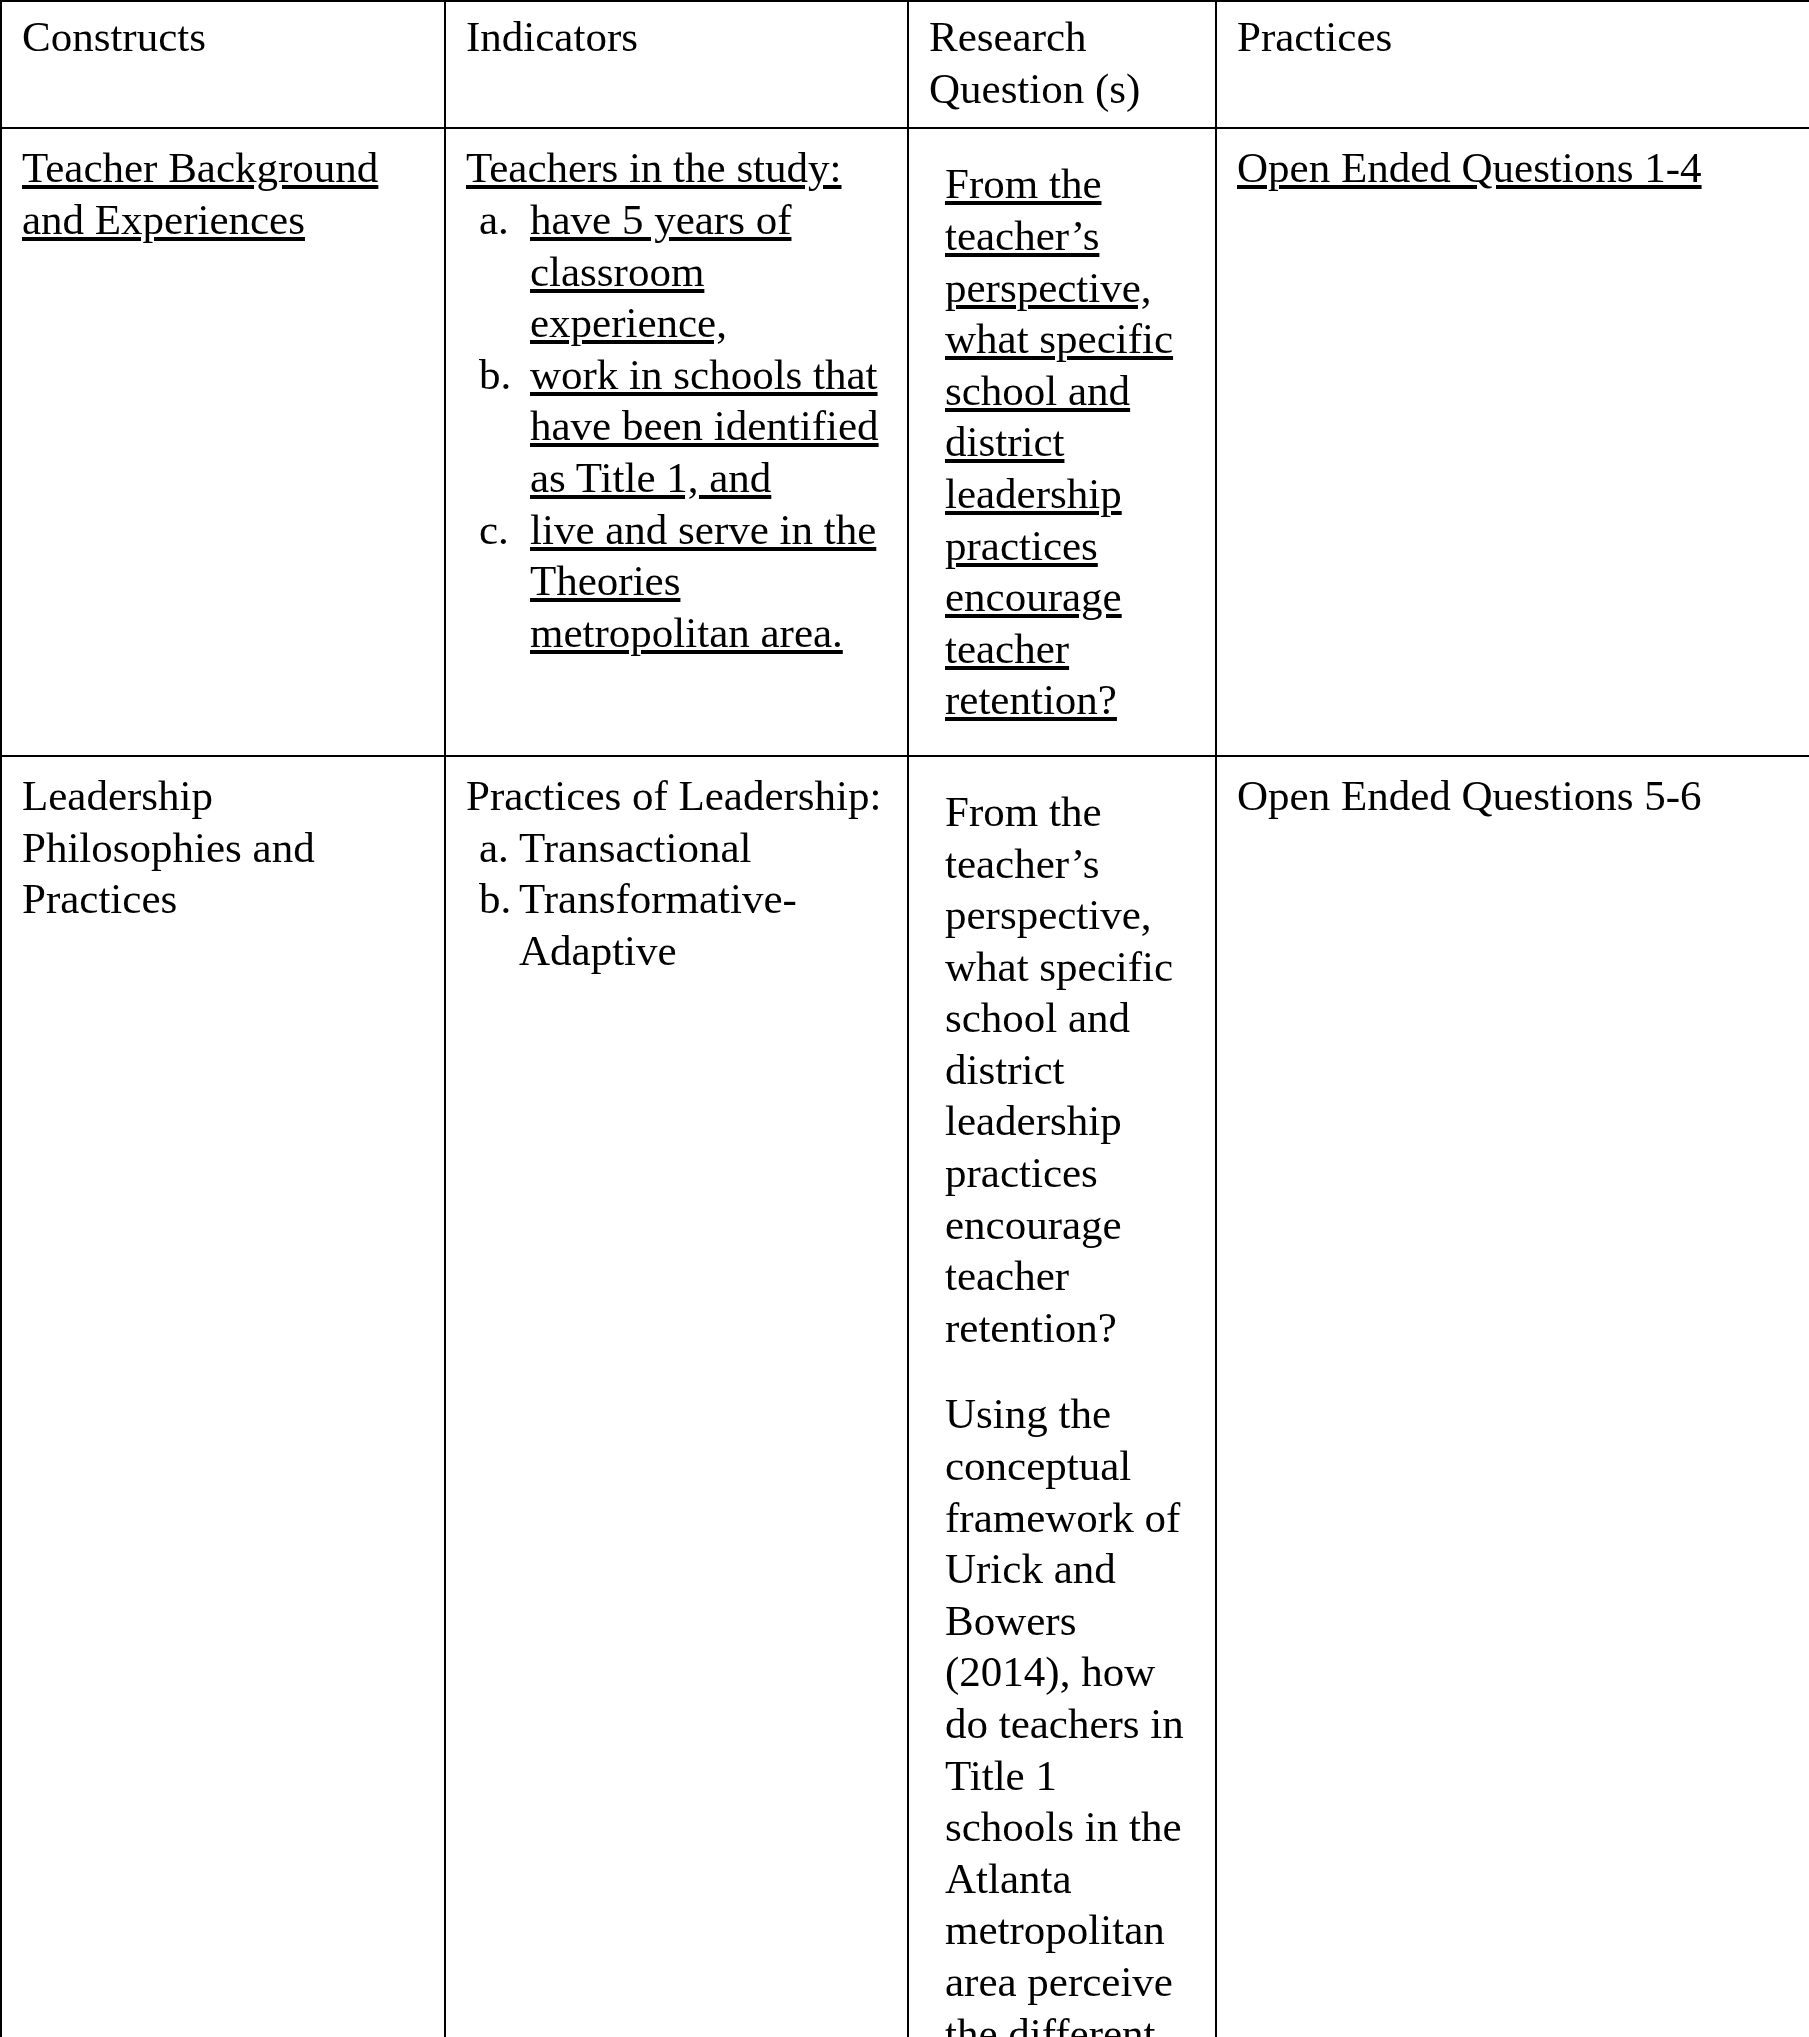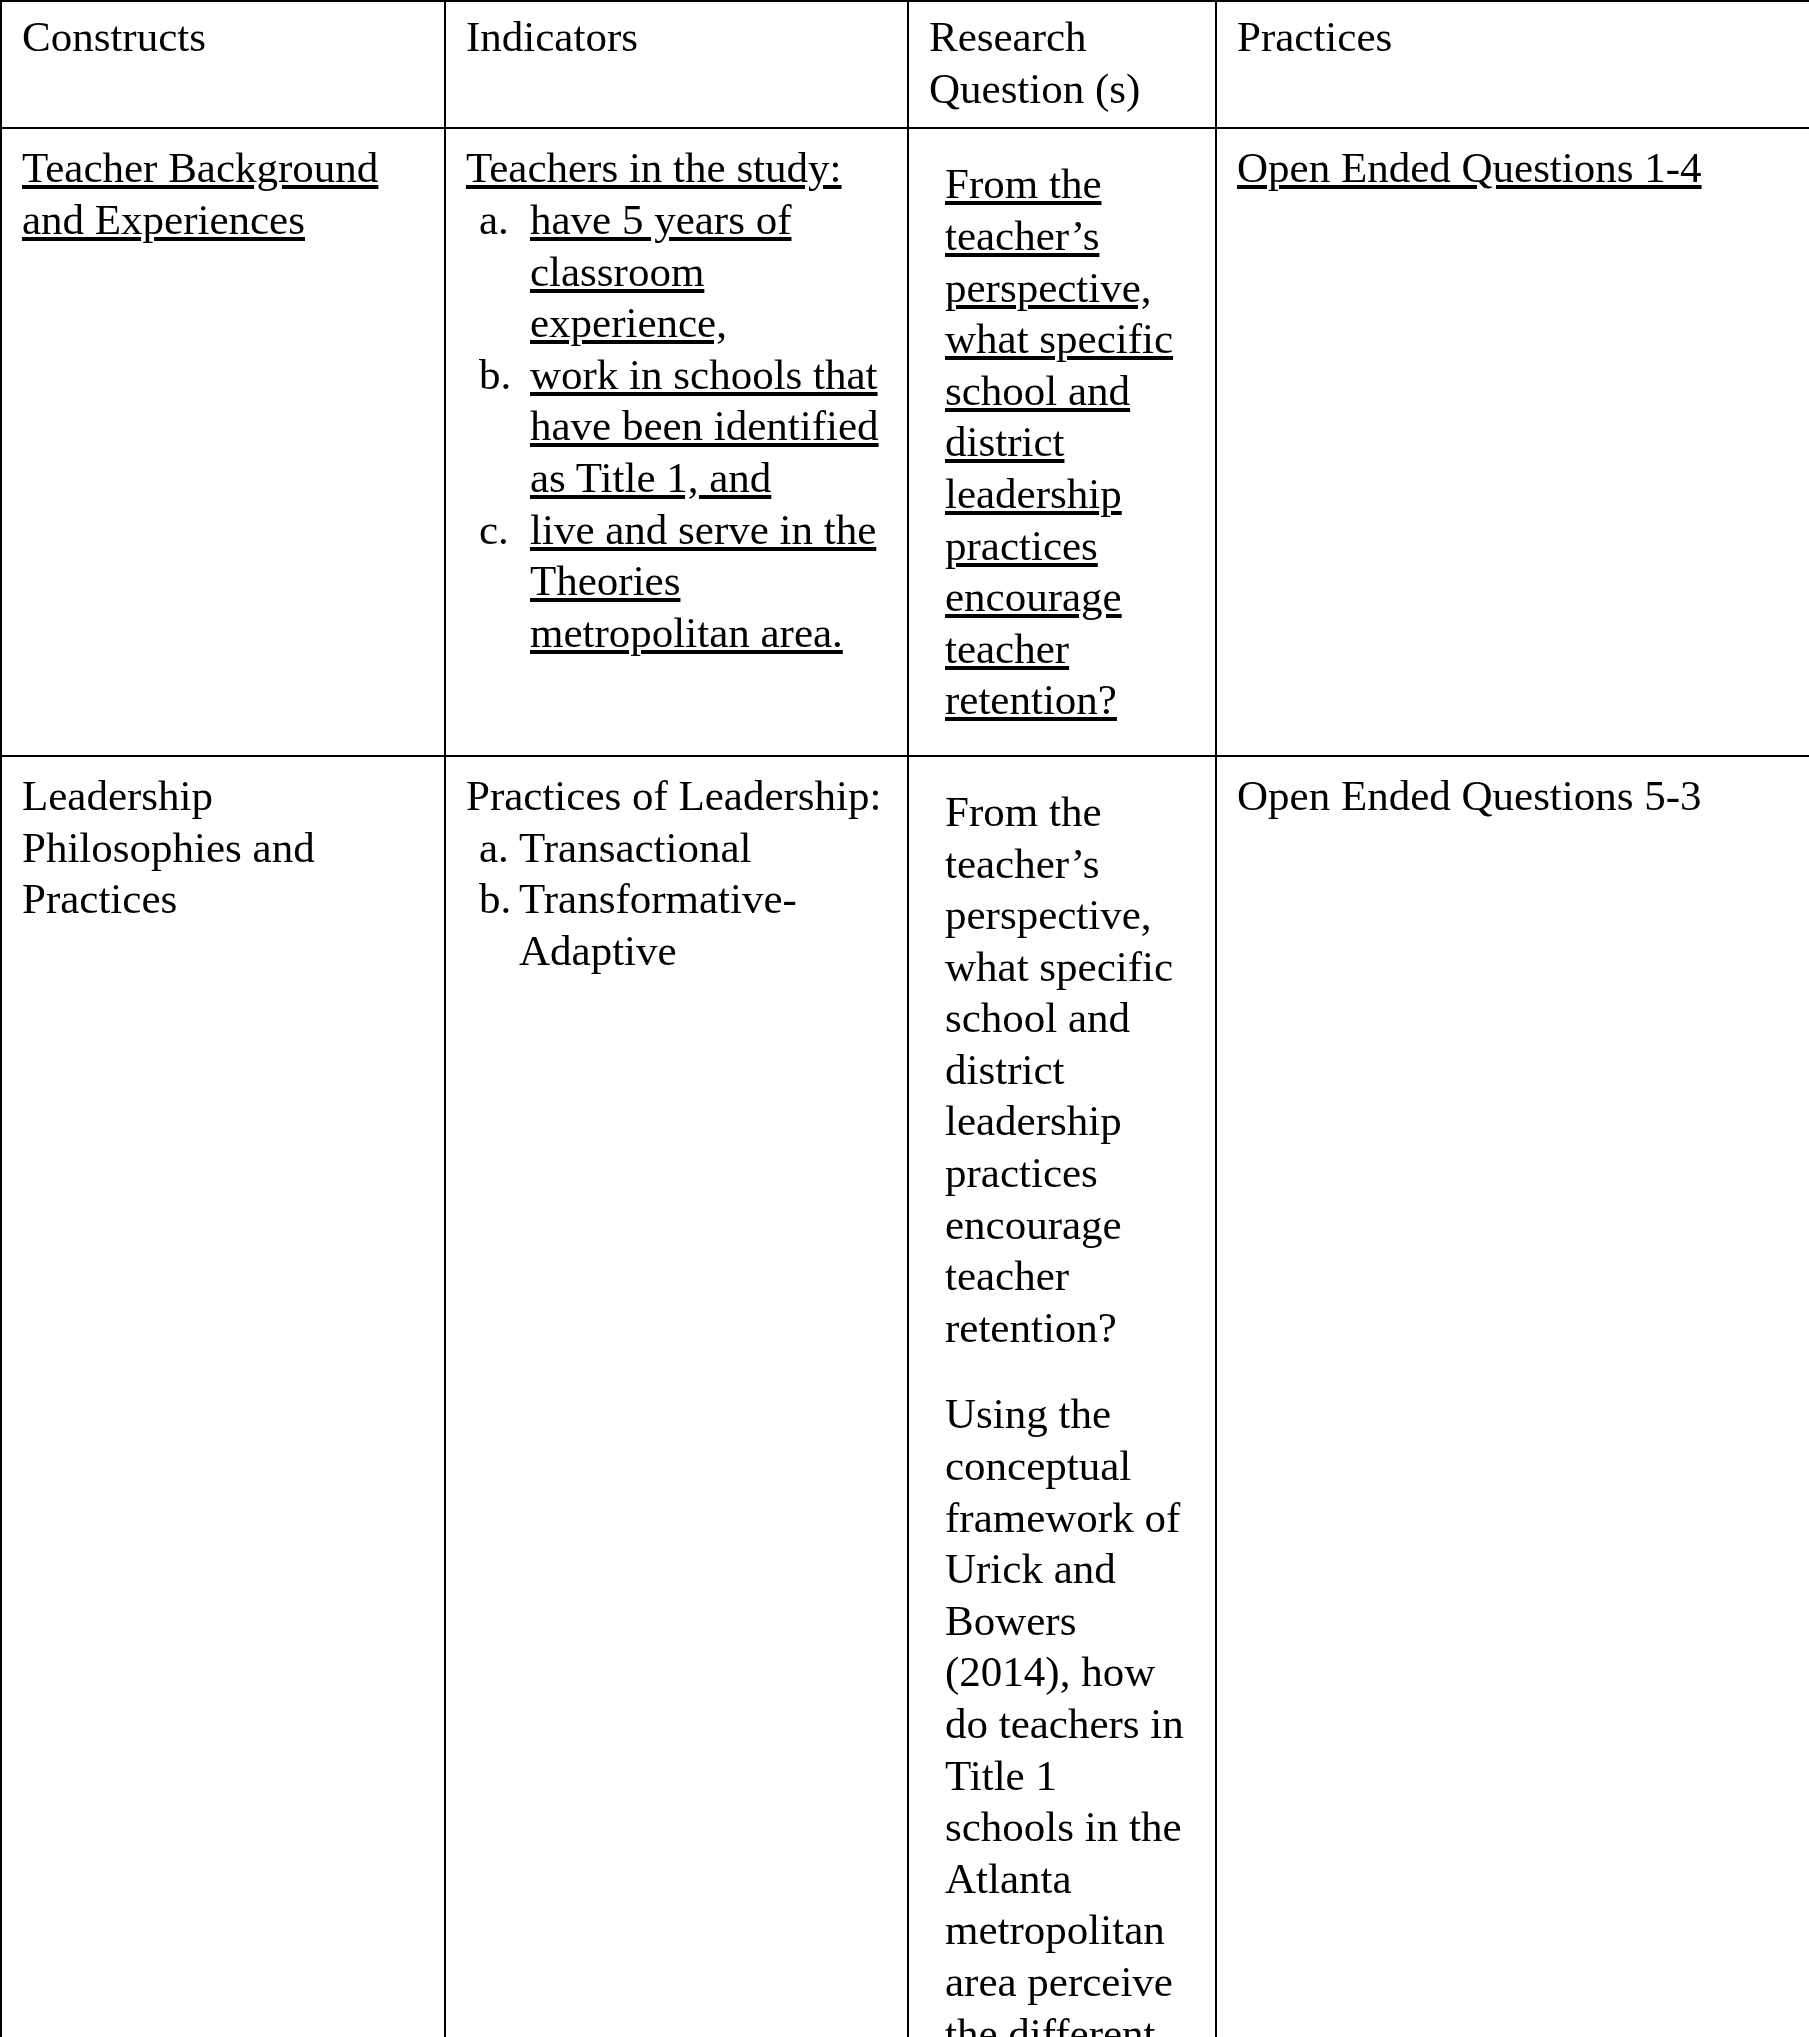--- a/index.html
+++ b/index.html
@@ -170,21 +170,21 @@
               <span class="marker">b.</span>
               <span>Transformative-Adaptive</span>
             </li>
           </ul>
         </td>
         <td>
           <p class="para">From the teacher’s perspective, what specific school and district leadership practices encourage teacher retention?</p>
           <p class="para">Using the conceptual framework of Urick and Bowers (2014), how do teachers in Title 1 schools in the Atlanta metropolitan area perceive the different leadership styles of principal behavior?</p>
         </td>
         <td>
-          <div class="cell-title">Open Ended Questions 5-3</div>
+          <div class="cell-title">Open Ended Questions 5-6</div>
         </td>
       </tr>
 
     </tbody>
   </table>
 
 </div>
 
 
 </body></html>

